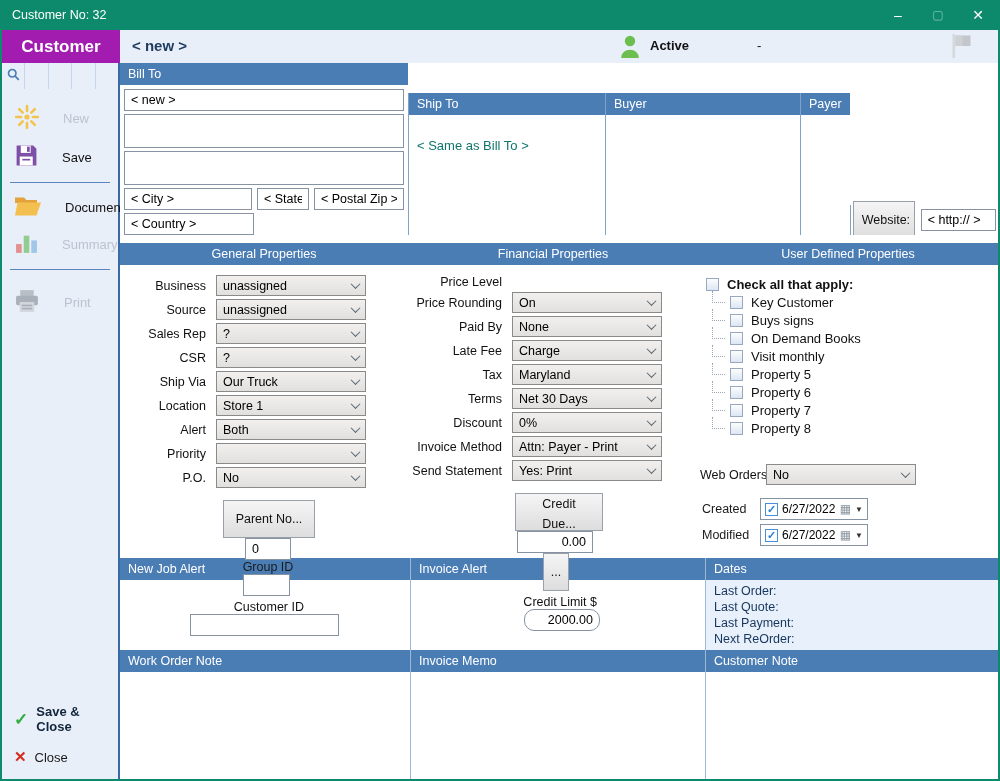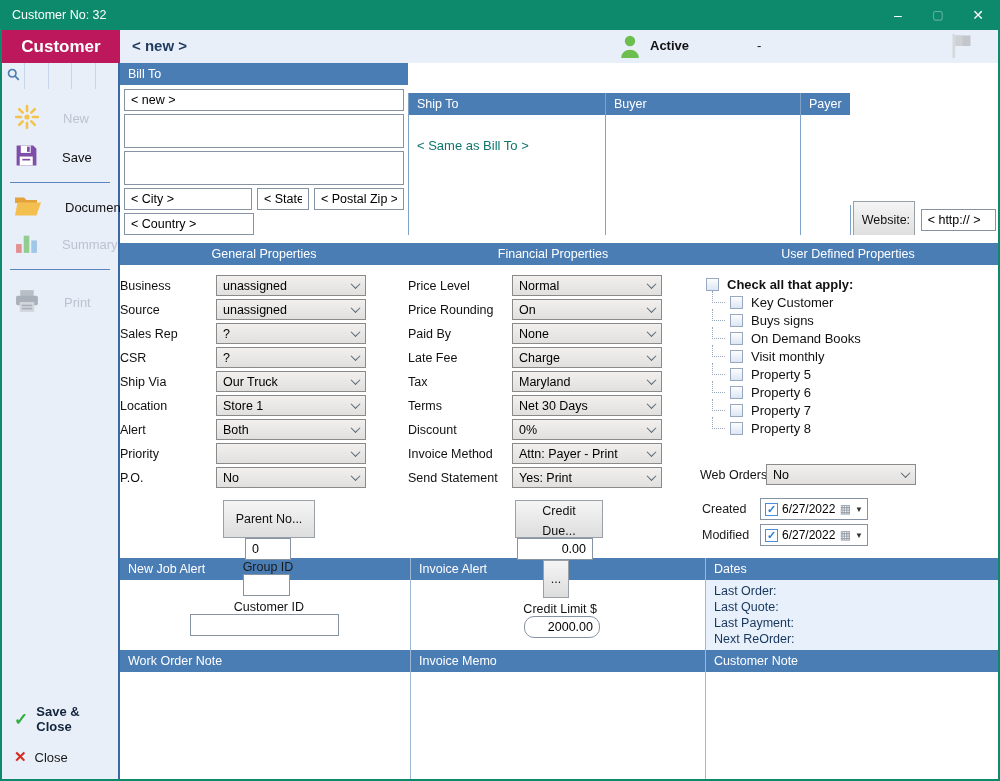--- a/index.html
+++ b/index.html
@@ -11,21 +11,21 @@
   
   .titlebar { height:30px; display:flex; align-items:center; color:#fff; font-size:12.5px; padding-left:10px; }
   .titlebar .spacer { flex:1; }
   .win-btn { width:40px; height:30px; display:flex; align-items:center; justify-content:center; color:#fff; font-size:14px; }
   .win-btn.max { opacity:.45; font-size:12px; }
 
   
   .frame { flex:1; display:flex; flex-direction:column; background:#fff; overflow:hidden; }
 
   .header-row { height:33px; display:flex; flex:0 0 auto; background:#e9eff9; }
-  .app-title { width:118px; background:#be185d; color:#fff; font-weight:bold; font-size:17px; display:flex; align-items:center; justify-content:center; flex:0 0 auto; }
+  .app-title { width:118px; background:#a21caf; color:#fff; font-weight:bold; font-size:17px; display:flex; align-items:center; justify-content:center; flex:0 0 auto; }
   .record-header { flex:1; position:relative; }
   .record-title { position:absolute; left:12px; top:7px; font-size:15px; font-weight:bold; color:#1c3a5e; }
   .status-icon { position:absolute; left:498px; top:4px; }
   .status-label { position:absolute; left:530px; top:8px; font-weight:bold; font-size:13px; color:#111; }
   .status-sep { position:absolute; left:637px; top:8px; font-size:13px; color:#111; }
   .flag-icon { position:absolute; right:24px; top:3px; }
 
   .body-row { flex:1; display:flex; min-height:0; }
 
   
@@ -72,21 +72,21 @@
   .website-inp { flex:1; height:22px; }
 
   
   .props-band { height:323px; position:relative; flex:0 0 auto; background:#fff; }
   .pcol { position:absolute; top:8px; bottom:0; display:flex; flex-direction:column; }
   .pcol-general { left:0; width:288px; }
   .pcol-financial { left:288px; width:290px; }
   .pcol-udp { left:578px; right:0; }
   .frow { display:flex; align-items:center; height:21px; margin-top:3px; }
   .frow.first { margin-top:10px; }
-  .flabel { padding-right:10px; white-space:nowrap; flex:0 0 auto; font-size:12.5px; color:#111; }
+  .flabel { text-align:right; padding-right:10px; white-space:nowrap; flex:0 0 auto; font-size:12.5px; color:#111; }
   .pcol-general .flabel { width:96px; }
   .pcol-financial .flabel { width:104px; }
   .dd { width:150px; height:21px; flex:0 0 auto; display:flex; align-items:center; background:linear-gradient(#f1f0ee,#e1e0de); border:1px solid #8a8a8a; padding:0 6px 0 6px; }
   .dd-val { flex:1; font-size:12.5px; color:#000; white-space:nowrap; overflow:hidden; }
   .chev { width:7px; height:7px; border-right:1.4px solid #5a646e; border-bottom:1.4px solid #5a646e; transform:rotate(45deg) translate(-1px,-1px); flex:0 0 auto; }
 
   .id-row { display:flex; align-items:center; margin-top:4px;flex-direction:column; }
   .id-row.one { margin-top:12px; }
   .parent-btn { width:92px; margin-left:10px; flex:0 0 auto; }
   .parent-inp { width:46px; margin-left:8px; }
@@ -383,24 +383,20 @@
             <div class="id-row">
               <span class="flabel custid-label">Customer ID</span>
               <input class="inp custid-inp" value="" style="">
             </div>
           </div>
 
           <div class="pcol pcol-financial">
             <div class="sec-h center">Financial Properties</div>
             <div class="frow first">
                 <span class="flabel">Price Level</span>
-              <div class="dd">
-                  <span class="dd-val">Normal</span>
-                  <span class="chev"></span>
-                </div>
               </div>
             <div class="frow">
                 <span class="flabel">Price Rounding</span>
               <div class="dd">
                   <span class="dd-val">On</span>
                   <span class="chev"></span>
                 </div>
               </div>
             <div class="frow">
                 <span class="flabel">Paid By</span>

